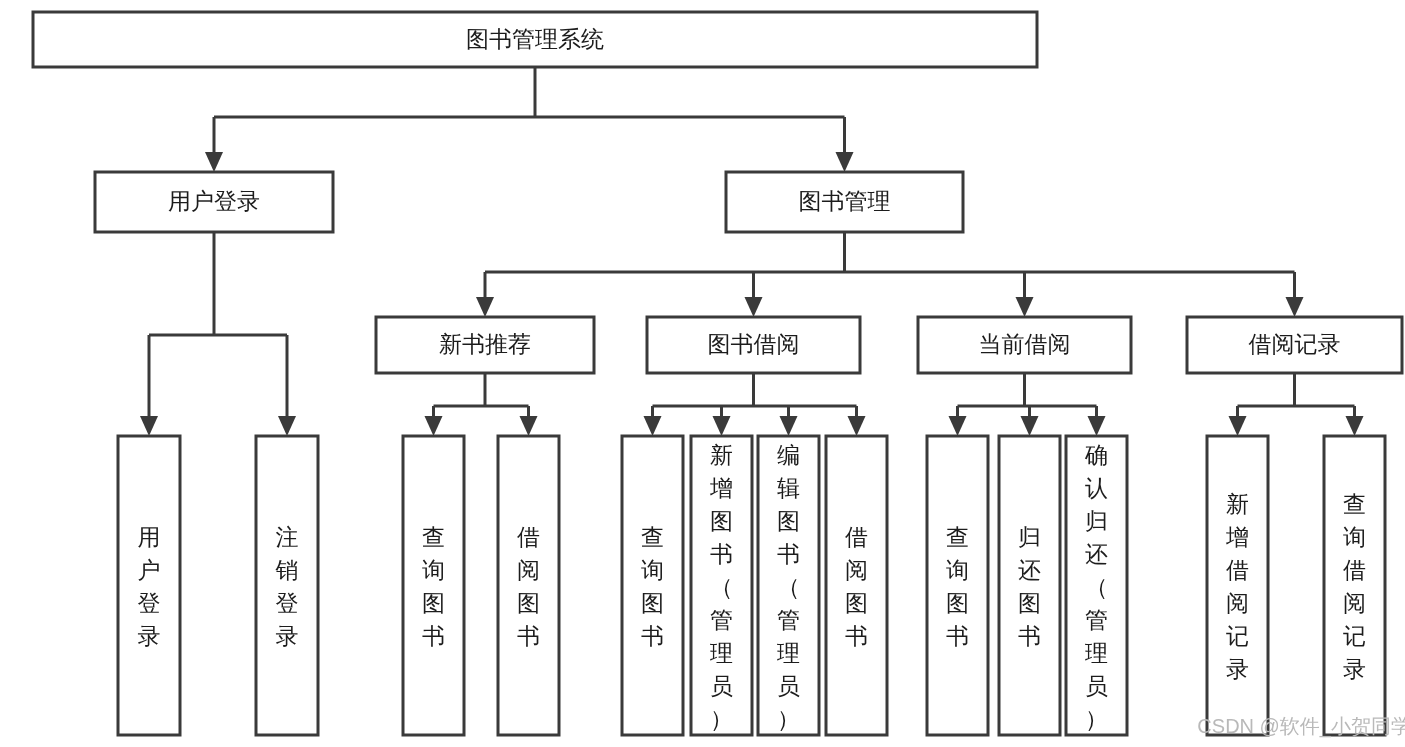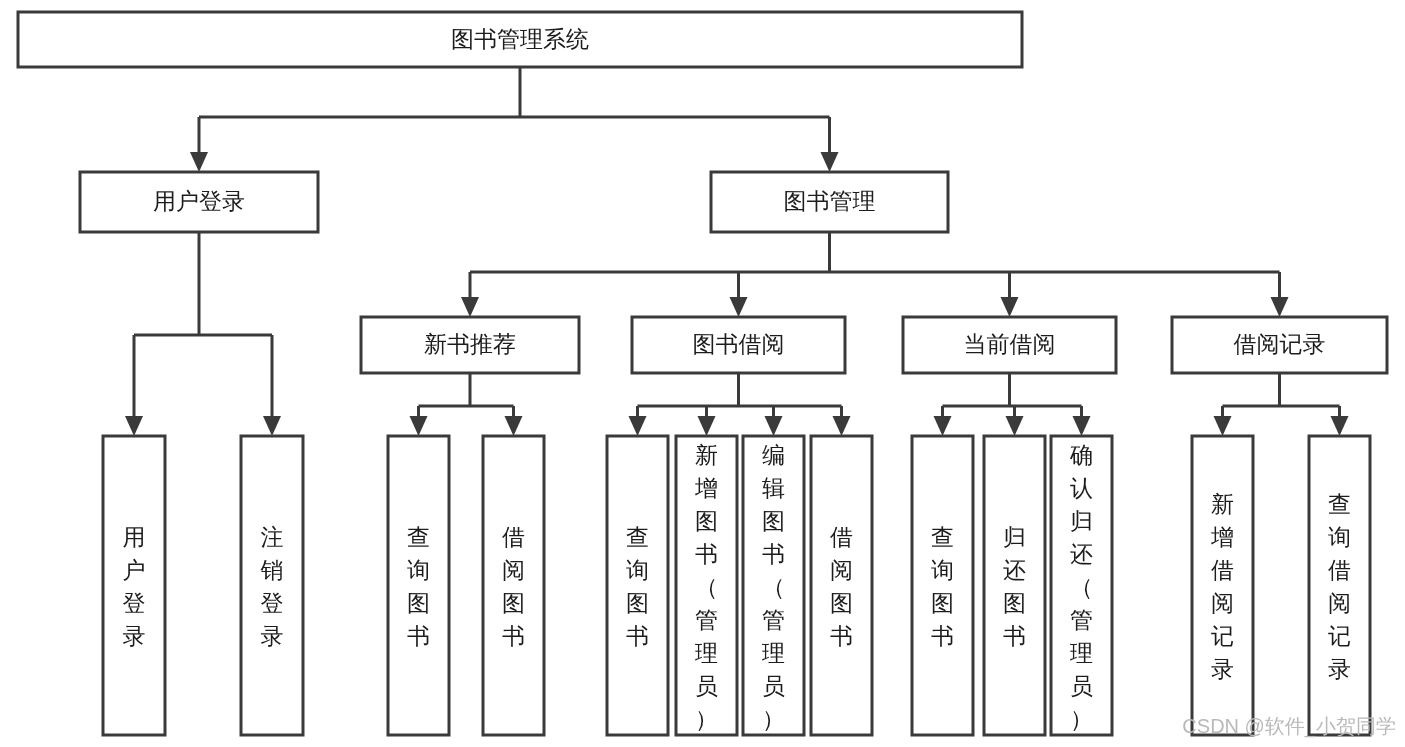--- a/index.html
+++ b/index.html
@@ -9,21 +9,21 @@
   }
   body {
     width: 1405px;
     height: 747px;
     font-family: "Liberation Sans", "DejaVu Sans", sans-serif;
     overflow: hidden;
     position: relative;
   }
   #diagram-root {
     position: absolute;
-    left: 0;
+    left: 15px;
     top: 0;
     width: 1305px;
     height: 747px;
   }
   svg.chart-svg {
     display: block;
     width: 1405px;
     height: 747px;
   }
   .node-box {

